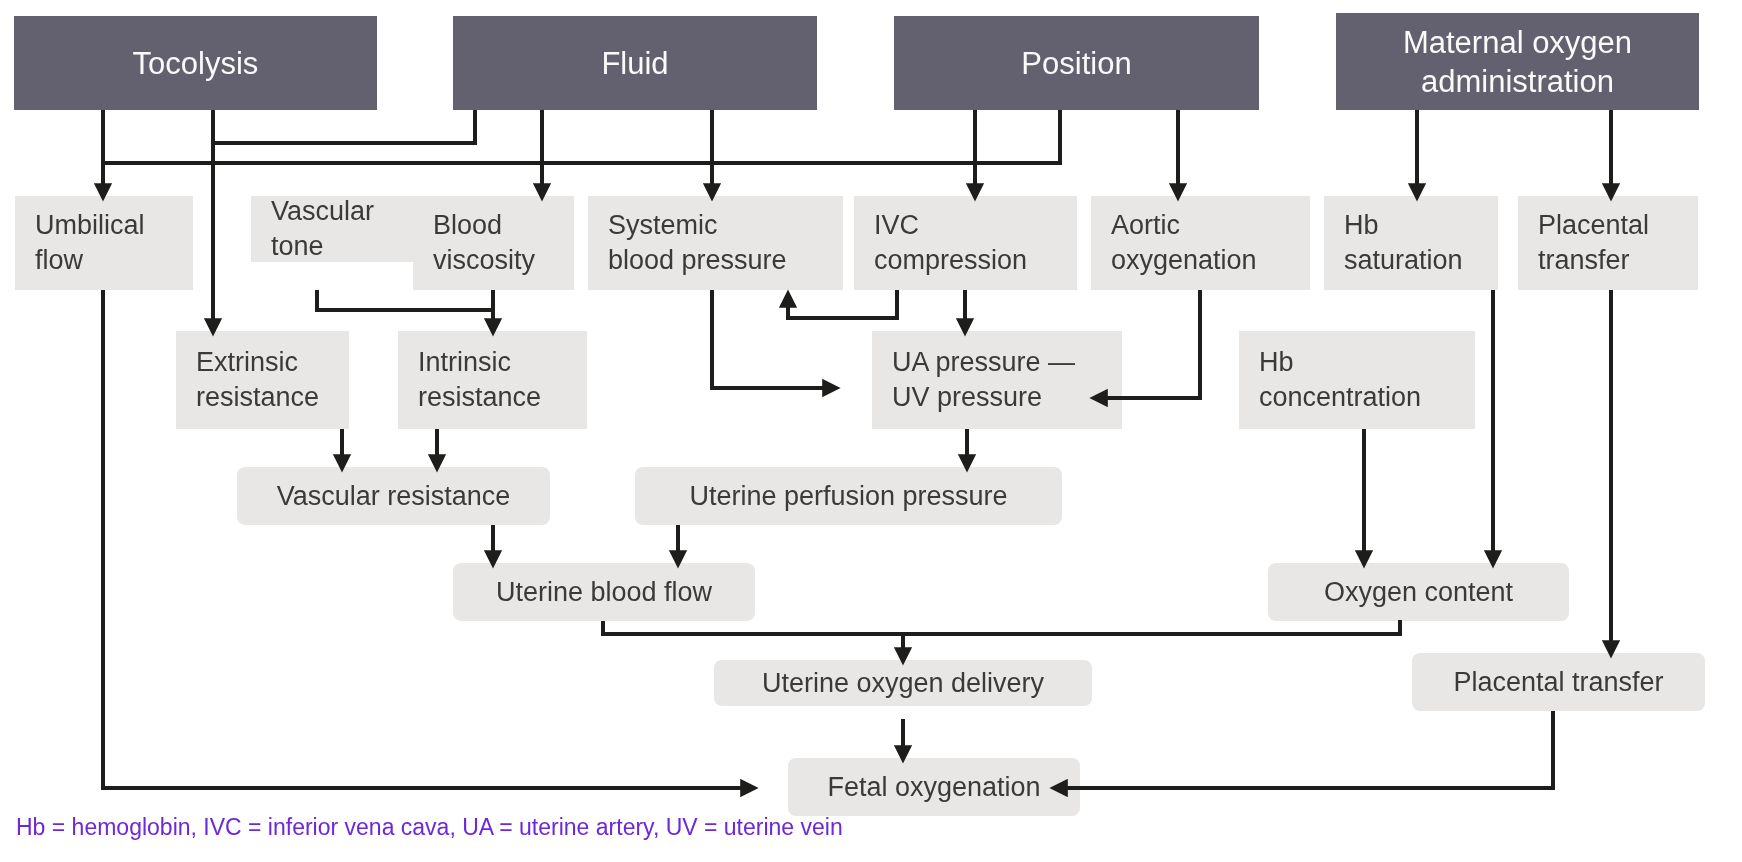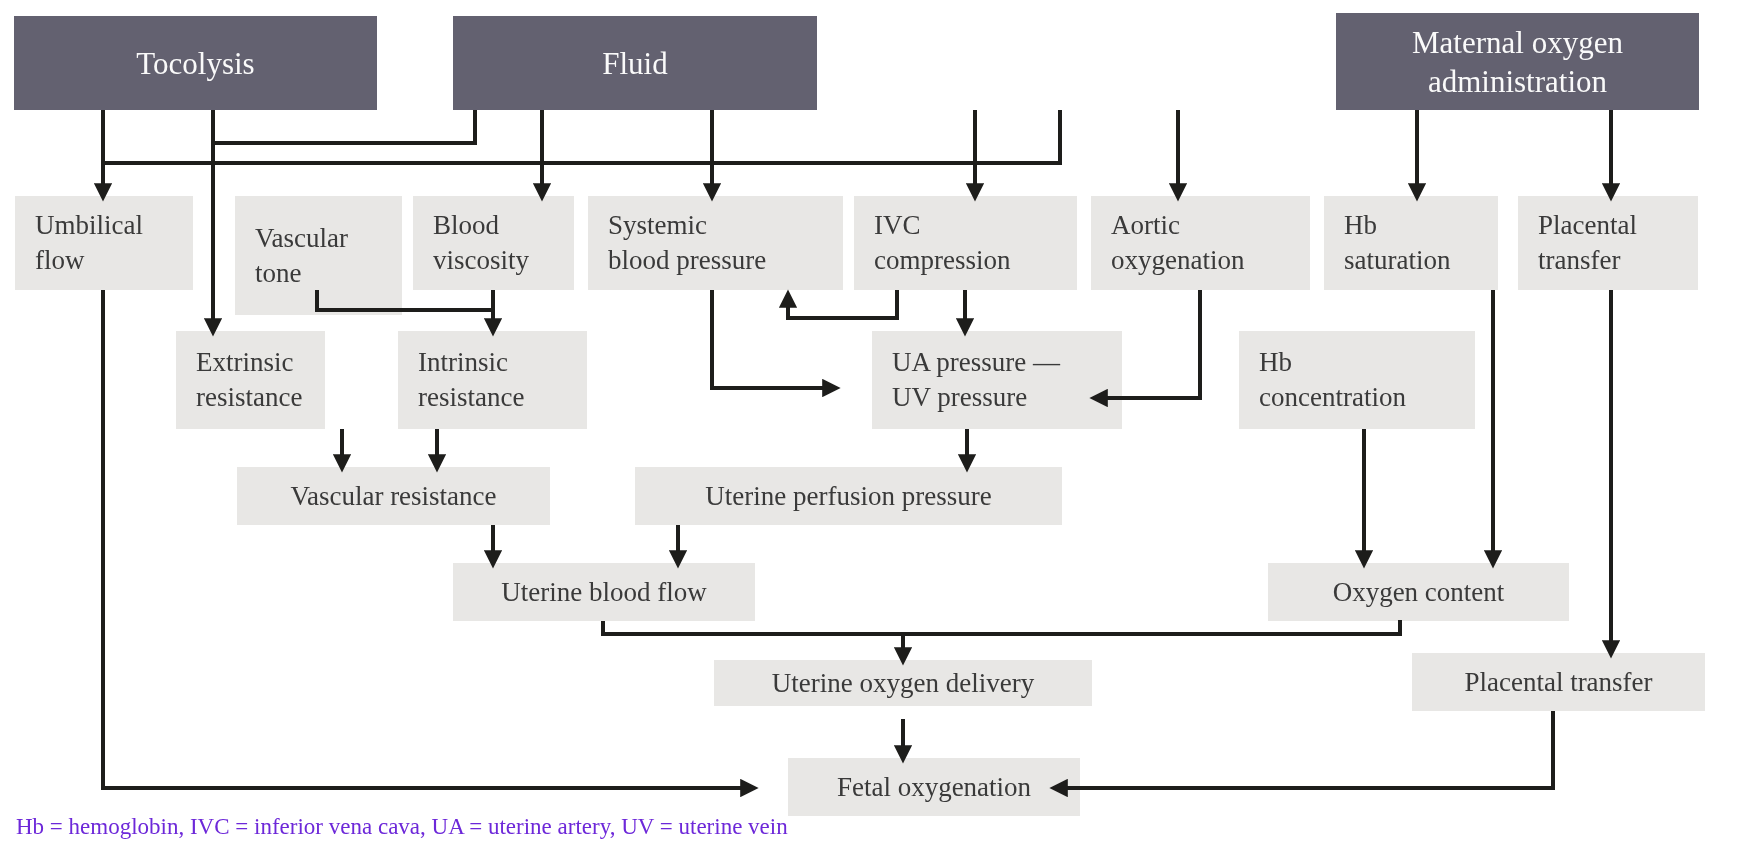--- a/index.html
+++ b/index.html
@@ -1,33 +1,33 @@
 <!DOCTYPE html>
 <html><head>
 <meta charset="utf-8">
 <style>
   html,body{margin:0;padding:0;background:#ffffff;}
   .canvas{
     position:relative;width:1742px;height:862px;background:#ffffff;overflow:hidden;
-    font-family:Liberation Serif, serif;
+    font-family:Liberation Sans, sans-serif;
   }
   .wires{position:absolute;left:0;top:0;z-index:5;pointer-events:none;}
   .box{
     position:absolute;display:flex;align-items:center;box-sizing:border-box;
     white-space:pre-line;z-index:1;
   }
   .hdr{
     background:#636170;color:#fafafa;font-size:31px;line-height:39px;
     justify-content:center;text-align:center;
   }
   .node{
     background:#e8e7e5;color:#3a3a3a;font-size:27px;line-height:35px;
   }
   .node.two{justify-content:flex-start;text-align:left;padding-left:20px;}
-  .node.one{justify-content:center;text-align:left;}
+  .node.one{justify-content:center;text-align:left;border-radius:8px;}
   .legend{
     position:absolute;left:16px;top:814px;width:1200px;
     color:#6d28d9;font-size:23px;z-index:1;
   }
 </style>
 </head>
 <body>
 
 <div class="canvas">
 
@@ -67,41 +67,42 @@
       <path d="M493,525 V564" marker-end="url(#arr)"></path>
       <path d="M678,525 V564" marker-end="url(#arr)"></path>
       <path d="M903,634 V661" marker-end="url(#arr)"></path>
       <path d="M903,719 V759" marker-end="url(#arr)"></path>
       <path d="M1553,711 V788 H1054" marker-end="url(#arr)"></path>
     </g>
   </svg>
 
   <div class="box hdr" style="left:14px;top:16px;width:363px;height:94px">Tocolysis</div>
   <div class="box hdr" style="left:453px;top:16px;width:364px;height:94px">Fluid</div>
+  <div class="box hdr" style="left:894px;top:16px;width:365px;height:94px">Position</div>
   <div class="box hdr" style="left:1336px;top:13px;width:363px;height:97px">Maternal oxygen
 administration</div>
 
   <div class="box node two" style="left:15px;top:196px;width:178px;height:94px">Umbilical
 flow</div>
-  <div class="box node two" style="left:235px;top:196px;width:167px;height:119px">Vascular
+  <div class="box node two" style="left:251px;top:196px;width:167px;height:66px">Vascular
 tone</div>
   <div class="box node two" style="left:413px;top:196px;width:161px;height:94px">Blood
 viscosity</div>
   <div class="box node two" style="left:588px;top:196px;width:255px;height:94px">Systemic
 blood pressure</div>
   <div class="box node two" style="left:854px;top:196px;width:223px;height:94px">IVC
 compression</div>
   <div class="box node two" style="left:1091px;top:196px;width:219px;height:94px">Aortic
 oxygenation</div>
   <div class="box node two" style="left:1324px;top:196px;width:174px;height:94px">Hb
 saturation</div>
   <div class="box node two" style="left:1518px;top:196px;width:180px;height:94px">Placental
 transfer</div>
 
-  <div class="box node two" style="left:176px;top:331px;width:149px;height:98px">Extrinsic
+  <div class="box node two" style="left:176px;top:331px;width:173px;height:98px">Extrinsic
 resistance</div>
   <div class="box node two" style="left:398px;top:331px;width:189px;height:98px">Intrinsic
 resistance</div>
   <div class="box node two" style="left:872px;top:331px;width:250px;height:98px">UA pressure —
 UV pressure</div>
   <div class="box node two" style="left:1239px;top:331px;width:236px;height:98px">Hb
 concentration</div>
 
   <div class="box node one" style="left:237px;top:467px;width:313px;height:58px">Vascular resistance</div>
   <div class="box node one" style="left:453px;top:563px;width:302px;height:58px">Uterine blood flow</div>

